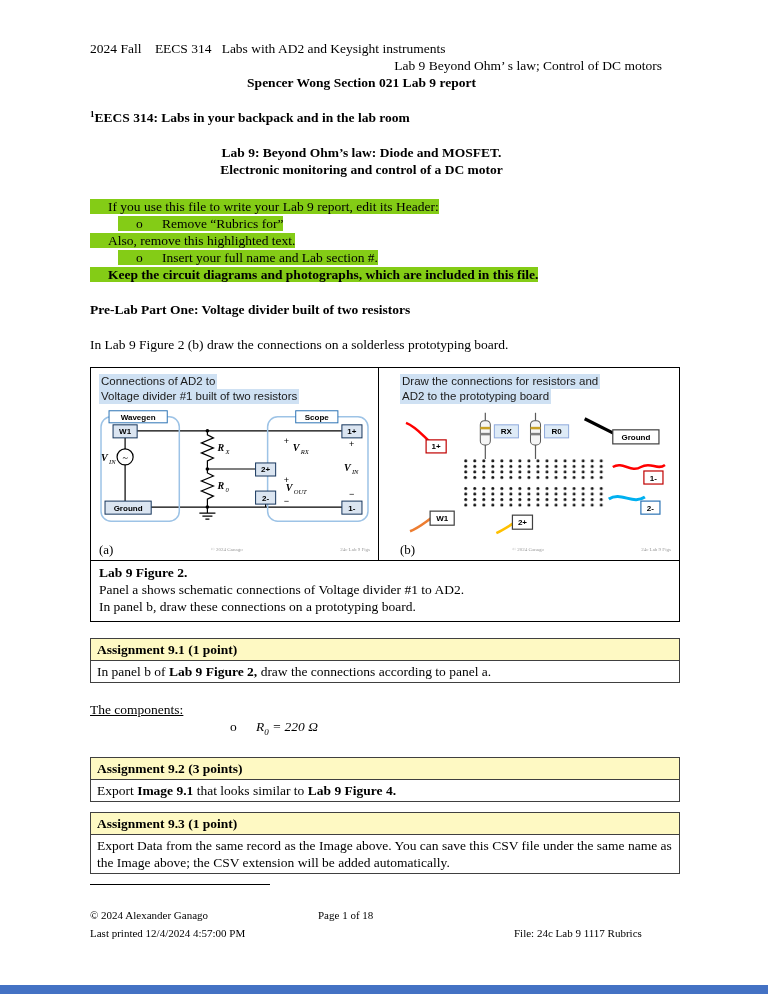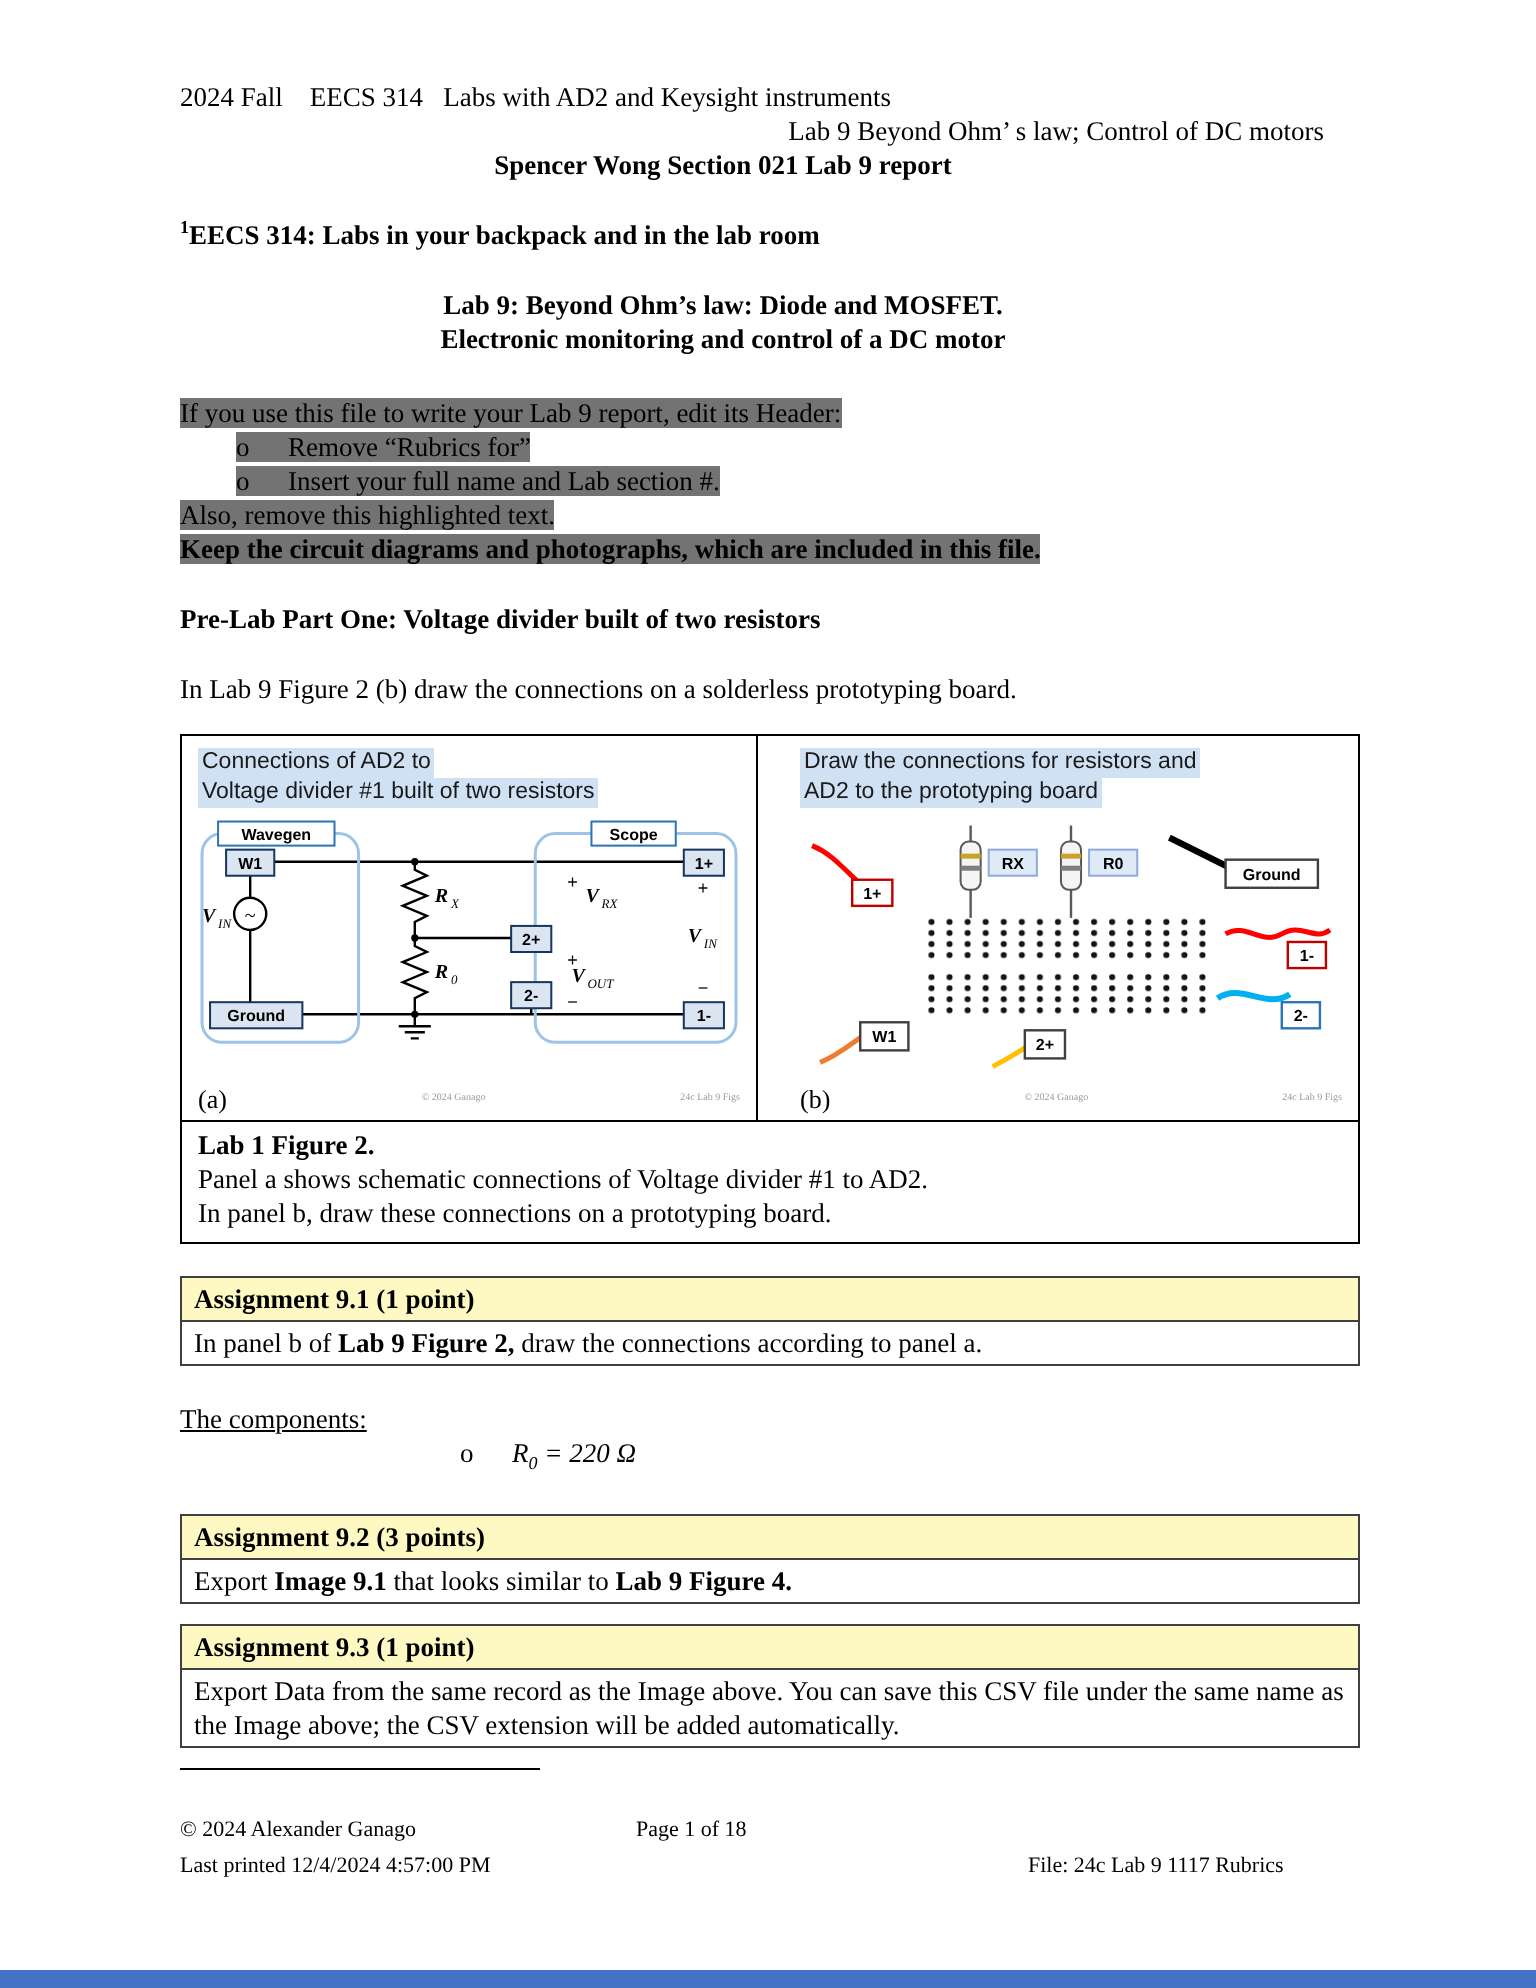--- a/index.html
+++ b/index.html
@@ -6,21 +6,21 @@
   body{
     width:768px;height:994px;background:#ffffff;position:relative;overflow:hidden;
     font-family:"Liberation Serif",serif;color:#000;
   }
   .page{padding:40px 88px 0 90px;font-size:13.5px;line-height:17px;}
   .b{font-weight:bold;}
   .center{text-align:center;padding-right:47px;}
   .pre{white-space:pre-wrap;}
   .right{text-align:right;padding-right:18px;}
   .sp10{height:10px}.sp14{height:14px}.sp16{height:16px}.sp18{height:18px}.sp20{height:20px}
-  .hl{background:#737373;}
+  .hl{background:#84cc16;padding-left:18px;}
   .notice-line{margin:0;}
   .notice-bullet{padding-left:28px;}
   .bullet-marker{display:inline-block;width:26px;}
   sup.fn{font-size:9px;vertical-align:super;line-height:0;}
   
   .figure{border:1px solid #000;}
   .fig-panels{display:flex;gap:13px;}
   .fig-cell{width:50%;padding:6px 8px 2px;}
   .fig-cell.first{border-right:1px solid #000;}
   .fig-title{font-family:"Liberation Sans",sans-serif;font-size:11.5px;line-height:15px;margin-bottom:4px;color:#1a1a1a;}
@@ -79,22 +79,22 @@
   <div class="sp18"></div>
 
   <div class="center b">Lab 9: Beyond Ohm’s law: Diode and MOSFET.</div>
   <div class="center b">Electronic monitoring and control of a DC motor</div>
 
   <div class="sp20"></div>
 
   <div>
     <div class="notice-line"><span class="hl">If you use this file to write your Lab 9 report, edit its Header:</span></div>
     <div class="notice-line notice-bullet"><span class="hl"><span class="bullet-marker">o</span><span>Remove “Rubrics for”</span></span></div>
+    <div class="notice-line"><span class="hl">Also, remove this highlighted text.</span></div>
     <div class="notice-line notice-bullet"><span class="hl"><span class="bullet-marker">o</span><span>Insert your full name and Lab section #.</span></span></div>
-    <div class="notice-line"><span class="hl">Also, remove this highlighted text.</span></div>
     <div class="notice-line"><span class="hl b">Keep the circuit diagrams and photographs, which are included in this file.</span></div>
   </div>
 
   <div class="sp18"></div>
 
   <div class="b">Pre-Lab Part One: Voltage divider built of two resistors</div>
 
   <div class="sp18"></div>
 
   <div>In Lab 9 Figure 2 (b) draw the connections on a solderless prototyping board.</div>
@@ -216,21 +216,21 @@
           <text class="slbl" x="249.5" y="101.5">2-</text>
         </svg>
         <div class="fig-bottom">
           <span class="fig-tag">(b)</span>
           <span class="fig-credit">© 2024  Ganago</span>
           <span class="fig-credit">24c Lab 9 Figs</span>
         </div>
       </div>
     </div>
     <div class="fig-caption">
-      <div class="b">Lab 1 Figure 2.</div>
+      <div class="b">Lab 9 Figure 2.</div>
       <div>Panel a shows schematic connections of Voltage divider #1 to AD2.</div>
       <div>In panel b, draw these connections on a prototyping board.</div>
     </div>
   </div>
 
   <div class="sp16"></div>
 
   <div class="assign">
     <div class="assign-header">Assignment 9.1 (1 point)</div>
     <div class="assign-body"><span>In panel b of </span><span class="b">Lab 9 Figure 2,</span><span> draw the connections according to panel a.</span></div>

